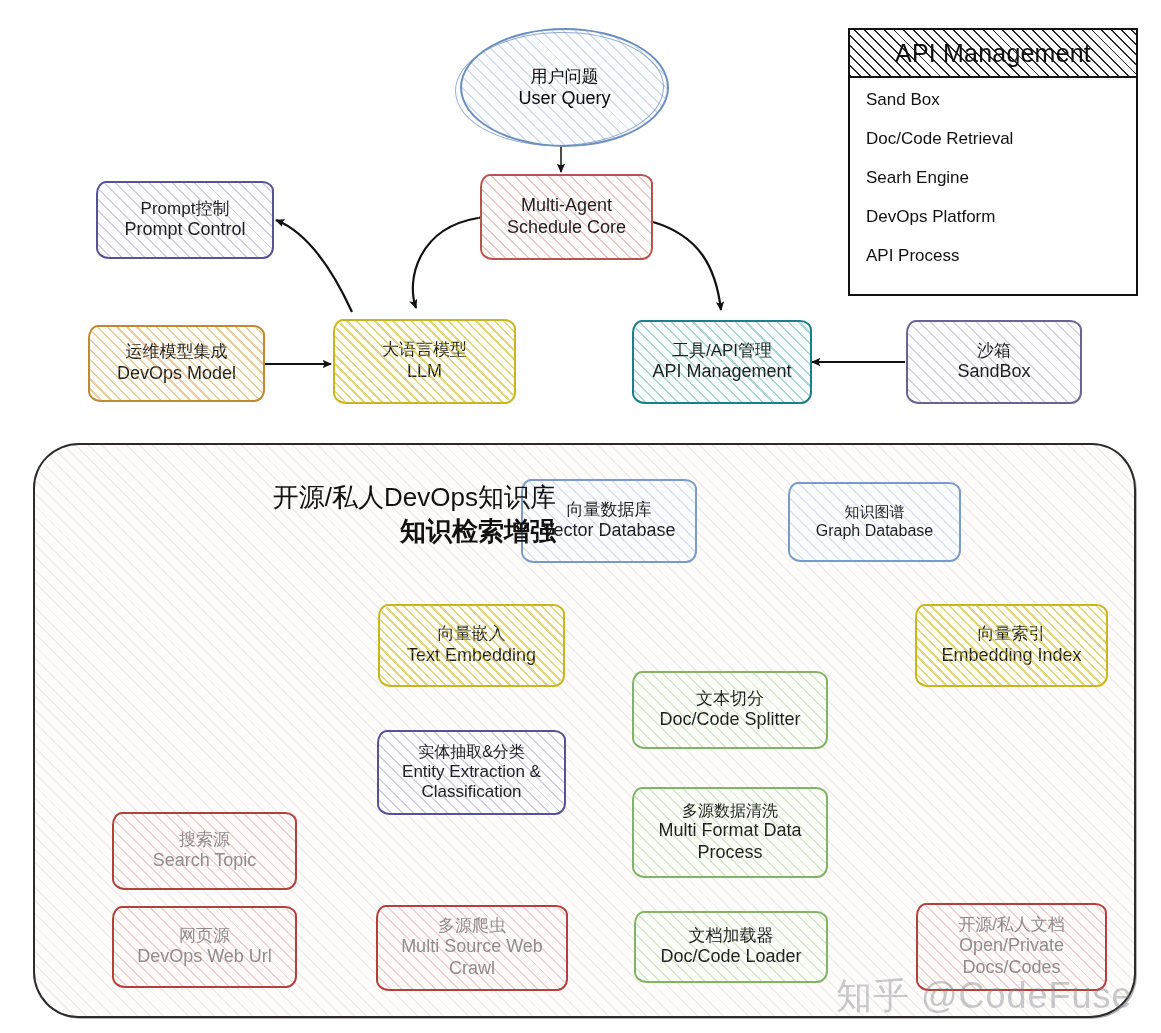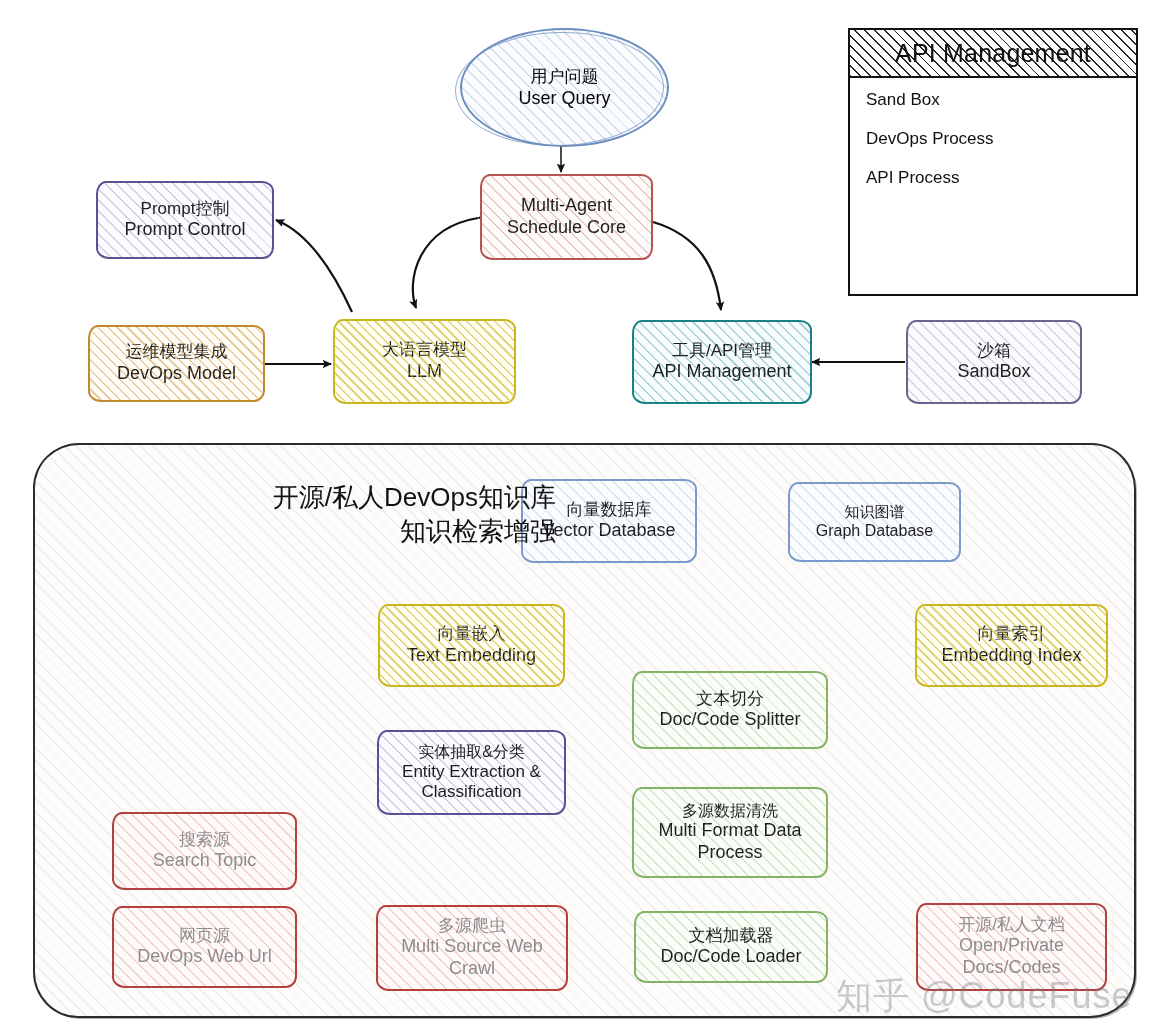--- a/index.html
+++ b/index.html
@@ -87,21 +87,21 @@
     z-index:1;box-sizing:border-box;overflow:hidden;
   }
   #kb-container .hatch{
     background:repeating-linear-gradient(45deg,rgba(150,130,120,.13) 0 1.3px,transparent 1.3px 9px);
   }
   #kb-title{
     position:absolute;left:36px;top:481px;width:520px;z-index:4;
     text-align:right;color:#111;line-height:1.30;
   }
   #kb-title .t1{font-size:26px;display:block;}
-  #kb-title .t2{font-size:26px;display:block;}
+  #kb-title .t2{font-size:26px;display:block;font-weight:bold;}
   #kb-title .t3{font-size:27px;display:block;margin-top:2px;letter-spacing:-.2px;}
 
   
   #watermark{
     position:absolute;left:836px;top:972px;z-index:9;
     font-size:36px;color:rgba(120,125,135,.40);white-space:nowrap;
     letter-spacing:1px;
     text-align:right;
   }
 </style>
@@ -160,21 +160,23 @@
     <span class="l1">用户问题</span>
     <span class="l2">User Query</span>
   </div>
 
   <div id="api-panel">
     <div id="api-panel-header">
       <span class="ttl">API Management</span>
     </div>
     <div id="api-list">
       <div class="item">Sand Box</div>
-      <div class="item">DevOps Process</div>
+      <div class="item">Doc/Code Retrieval</div>
+      <div class="item">Searh Engine</div>
+      <div class="item">DevOps Platform</div>
       <div class="item">API  Process</div>
     </div>
   </div>
 
   <div class="node c-purple" style="left:96px;top:181px;width:178px;height:78px;">
     <span class="hatch"></span>
     <span class="l1">Prompt控制</span>
     <span class="l2">Prompt Control</span>
   </div>
 

